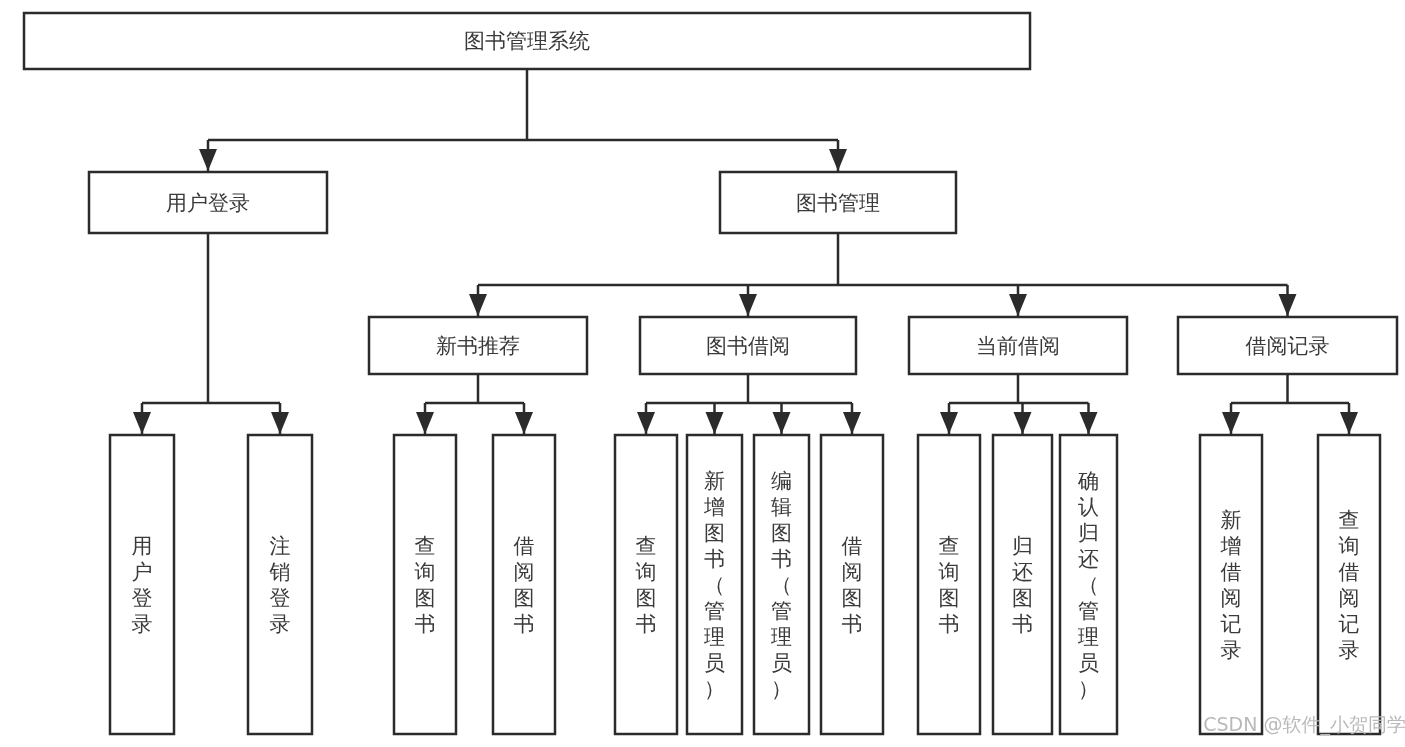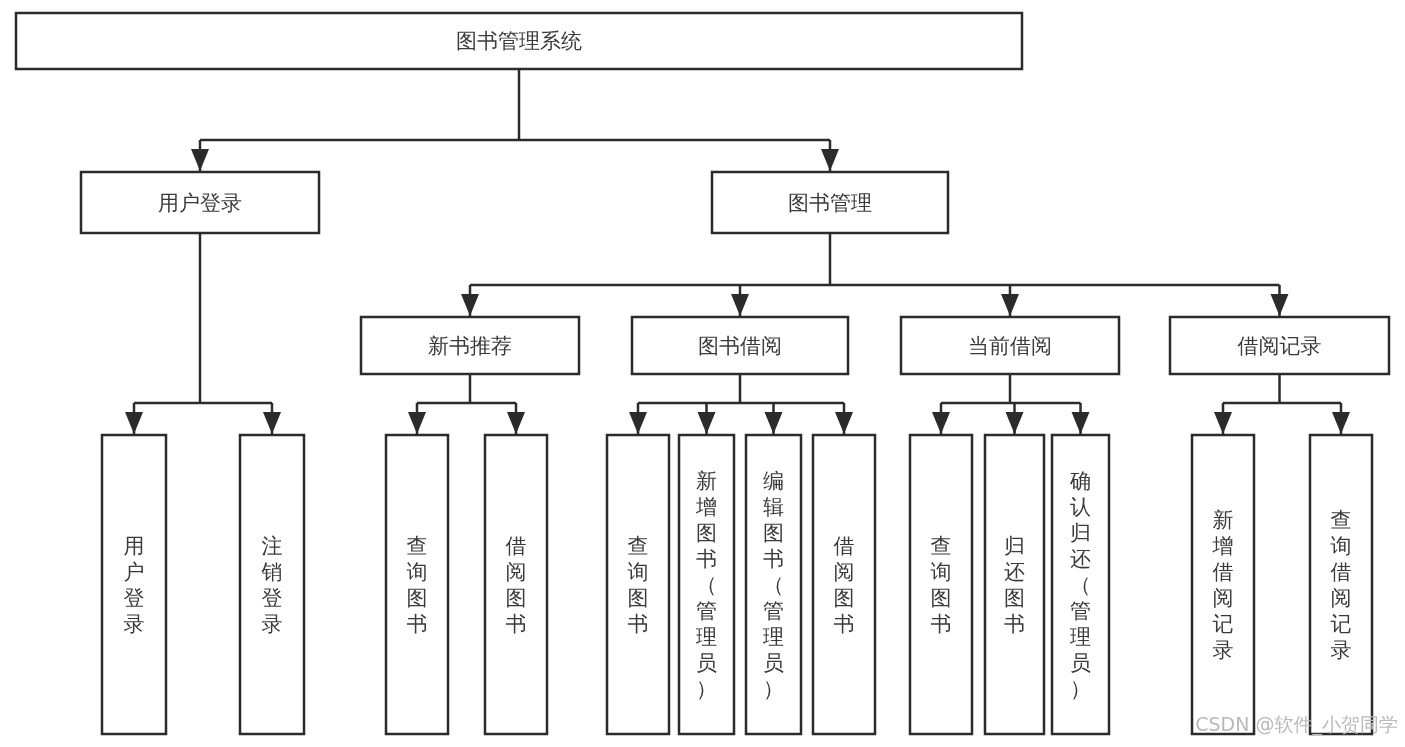--- a/index.html
+++ b/index.html
@@ -9,21 +9,21 @@
   }
   body {
     width: 1405px;
     height: 747px;
     position: relative;
     overflow: hidden;
     font-family: "DejaVu Sans", "Liberation Sans", sans-serif;
   }
   #diagram-root {
     position: absolute;
-    left: 0;
+    left: 8px;
     top: 0;
     width: 1287px;
     height: 747px;
   }
   .node-box {
     fill: #ffffff;
     stroke: #2b2b2b;
     stroke-width: 2.5;
   }
   .node-label {

